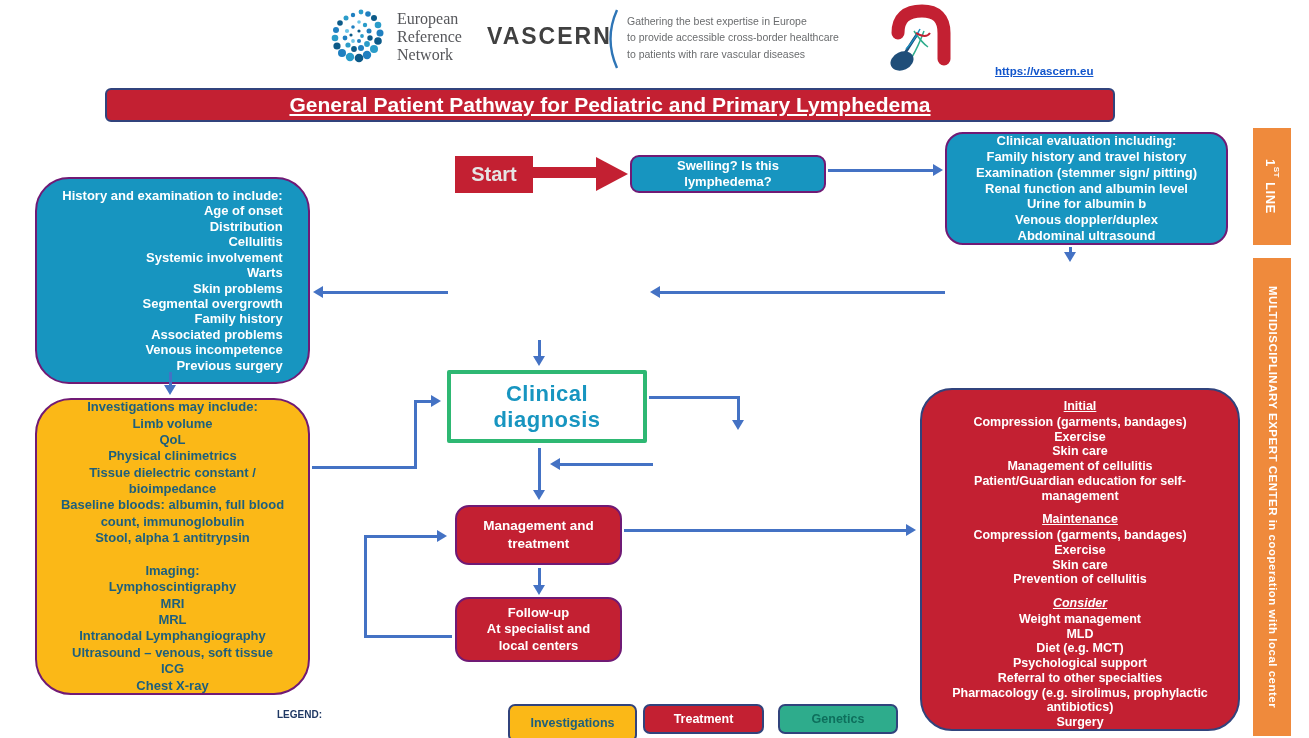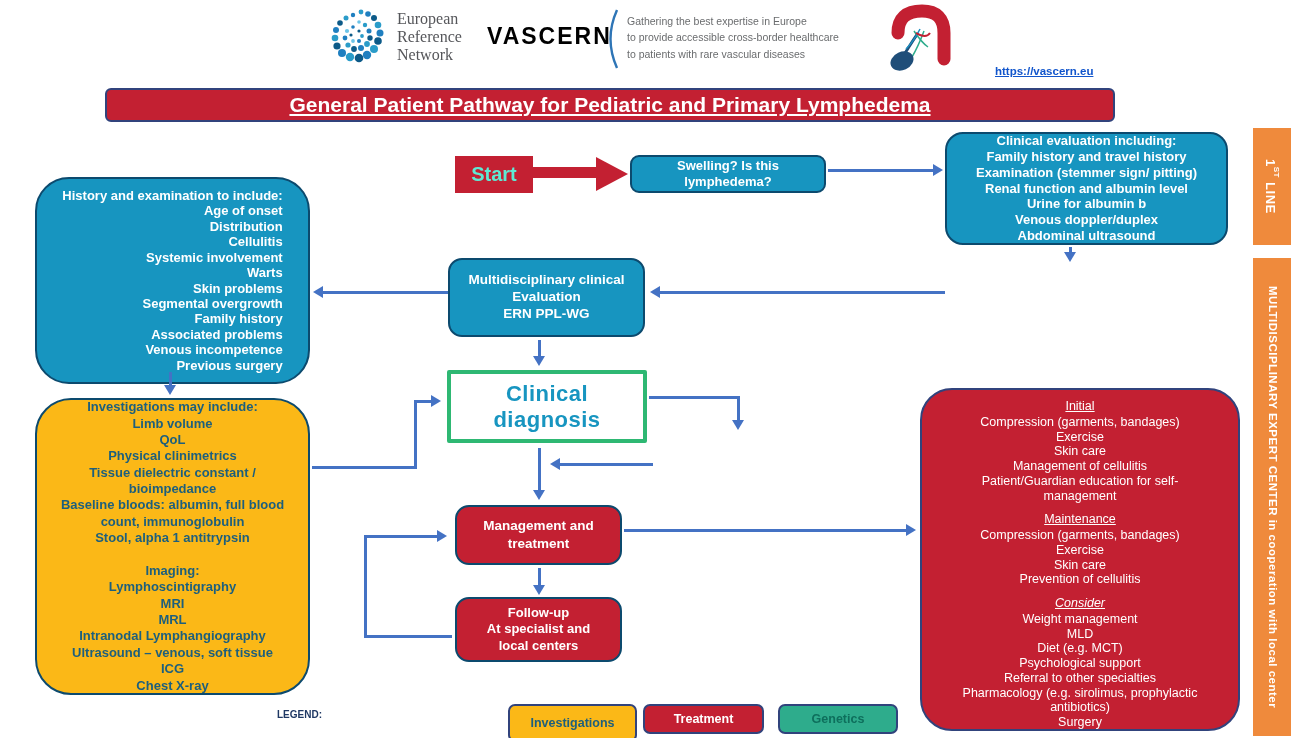--- a/index.html
+++ b/index.html
@@ -5,62 +5,62 @@
   * { margin:0; padding:0; box-sizing:border-box; }
   html,body { background:#ffffff; }
   body { font-family:"Liberation Sans","DejaVu Sans",sans-serif; }
   #canvas { position:relative; width:1309px; height:738px; background:#ffffff; overflow:hidden; }
 
   .abs { position:absolute; }
   .pre { white-space:pre-line; }
 
   
   .ern-text { left:397px; top:10px; font-family:"Liberation Serif","DejaVu Serif",serif; font-size:16px; line-height:1.12; color:#55565a; }
-  .vascern { left:487px; top:23px; font-size:23px; font-weight:bold; color:#000000; letter-spacing:2px; }
+  .vascern { left:487px; top:23px; font-size:23px; font-weight:bold; color:#404040; letter-spacing:2px; }
   .tagline { left:627px; top:13px; font-size:10.5px; line-height:1.55; color:#6a6c6e; }
   .site-link { left:995px; top:65px; width:130px; font-size:11.5px; font-weight:bold; color:#1155cc; text-decoration:underline; }
 
   
   .title-banner { left:105px; top:88px; width:1010px; height:34px; background:#c32032; border:2px solid #31437c; border-radius:6px;
                   display:flex; align-items:center; justify-content:center; color:#ffffff; font-weight:bold; font-size:21px;text-decoration:underline; }
 
   
   .side-tab { left:1253px; width:38px; background:#ef8a3c; color:#ffffff; font-weight:bold;
               writing-mode:vertical-rl; display:flex; align-items:center; justify-content:center; text-align:center; letter-spacing:0.5px; }
   .tab1 { top:128px; height:117px; font-size:13px; }
   .tab2 { top:258px; height:478px; font-size:11.5px; line-height:1; }
   .side-tab sup { font-size:8px; }
 
   
-  .box { position:absolute; border:2px solid #0c4a6e; color:#ffffff; font-weight:bold; text-align:center;
+  .box { position:absolute; border:2px solid #701a75; color:#ffffff; font-weight:bold; text-align:center;
          display:flex; align-items:center; justify-content:center; }
   .blue  { background:#1795c0; }
   .yellow{ background:#fbb817; color:#1d5f7d; }
   .red   { background:#c32032; }
   .green { background:#2eac8c; color:#0e6f5c; }
 
   .history-box { left:35px; top:177px; width:275px; height:207px; border-radius:34px; font-size:13px; line-height:1.19;text-align:right; }
   .invest-box  { left:35px; top:398px; width:275px; height:297px; border-radius:36px; font-size:13px; line-height:1.26; }
   .cev-box     { left:945px; top:132px; width:283px; height:113px; border-radius:18px; font-size:13px; line-height:1.22; }
   .refer-box   { left:945px; top:262px; width:283px; height:114px; border-radius:24px; font-size:13px; line-height:1.22; }
   .swell-box   { left:630px; top:155px; width:196px; height:38px; border-radius:9px; font-size:13px; line-height:1.2; }
   .multi-box   { left:448px; top:258px; width:197px; height:79px; border-radius:14px; font-size:13.5px; line-height:1.25; }
   .cd-box      { left:447px; top:370px; width:200px; height:73px; background:#ffffff; border:4px solid #2eb873; border-radius:2px;
                  color:#1795c0; font-size:22px; letter-spacing:0.5px; }
   .genetic-box { left:653px; top:432px; width:184px; height:66px; border-radius:12px; font-size:12px; line-height:1.22; }
   .mgmt-box    { left:455px; top:505px; width:167px; height:60px; border-radius:14px; font-size:13.5px; line-height:1.3; }
   .fu-box      { left:455px; top:597px; width:167px; height:65px; border-radius:14px; font-size:13px; line-height:1.28; }
 
-  .start-box { left:455px; top:156px; width:78px; height:37px; background:#c32032; color:#5eead4; font-weight:bold;
+  .start-box { left:455px; top:156px; width:78px; height:37px; background:#c32032; color:#e5e5e5; font-weight:bold;
                font-size:20px; display:flex; align-items:center; justify-content:center; }
   .start-shaft { left:533px; top:167px; width:64px; height:11px; background:#c32032; }
   .start-head  { left:596px; top:157px; width:0; height:0; border-top:17px solid transparent; border-bottom:17px solid transparent; border-left:32px solid #c32032; }
 
   .big-red { left:920px; top:388px; width:320px; height:343px; background:#c32032; border:2.5px solid #31437c; border-radius:32px;
-             color:#ffffff; font-weight:normal; text-align:center; font-size:12.5px; line-height:1.18; padding-top:9px; }
+             color:#ffffff; font-weight:bold; text-align:center; font-size:12.5px; line-height:1.18; padding-top:9px; }
   .trt-section { margin-bottom:9px; }
   .trt-heading { text-decoration:underline; display:inline-block; margin-bottom:1px; }
   .trt-heading.italic { font-style:italic; }
 
   
   .legend-label { left:277px; top:709px; font-size:10px; font-weight:bold; color:#1f3864; }
   .legend-box { position:absolute; border:2px solid #31437c; border-radius:7px; font-weight:bold; text-align:center;
                 display:flex; align-items:center; justify-content:center; }
   .lg1 { left:362px; top:703px; width:130px; height:32px; background:#1795c0; color:#fff; font-size:11.5px; line-height:1.2; }
   .lg2 { left:508px; top:704px; width:129px; height:38px; background:#fbb817; color:#1d5f7d; font-size:12.5px; }
@@ -184,23 +184,20 @@
 
   <div class="box blue swell-box pre">Swelling? Is this
 lymphedema?</div>
   <div class="box blue cev-box pre">Clinical evaluation including:
 Family history and travel history
 Examination (stemmer sign/ pitting)
 Renal function and albumin level
 Urine for albumin b
 Venous doppler/duplex
 Abdominal ultrasound</div>
-  <div class="box blue multi-box pre">Multidisciplinary clinical
-Evaluation
-ERN PPL-WG</div>
   <div class="box cd-box">Clinical diagnosis</div>
   <div class="box red fu-box pre">Follow-up
 At specialist and
 local centers</div>
   <div class="box red mgmt-box pre">Management and
 treatment</div>
 
   <div class="abs big-red">
     <div class="trt-section">
       <span class="trt-heading">Initial</span>

